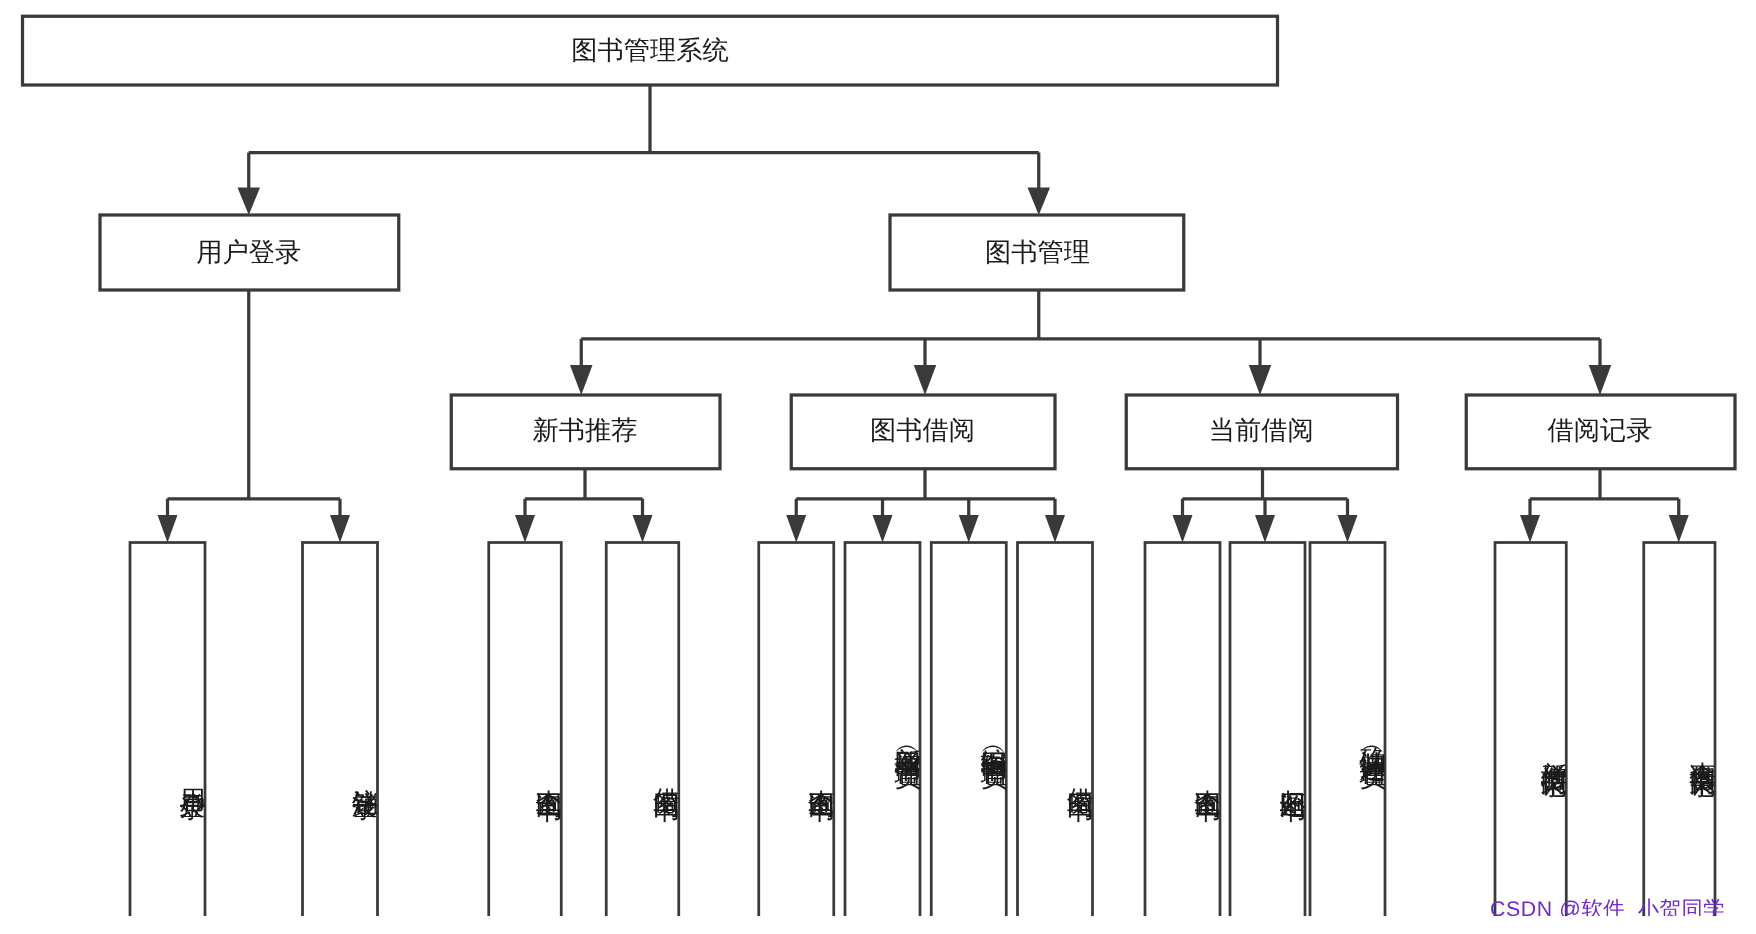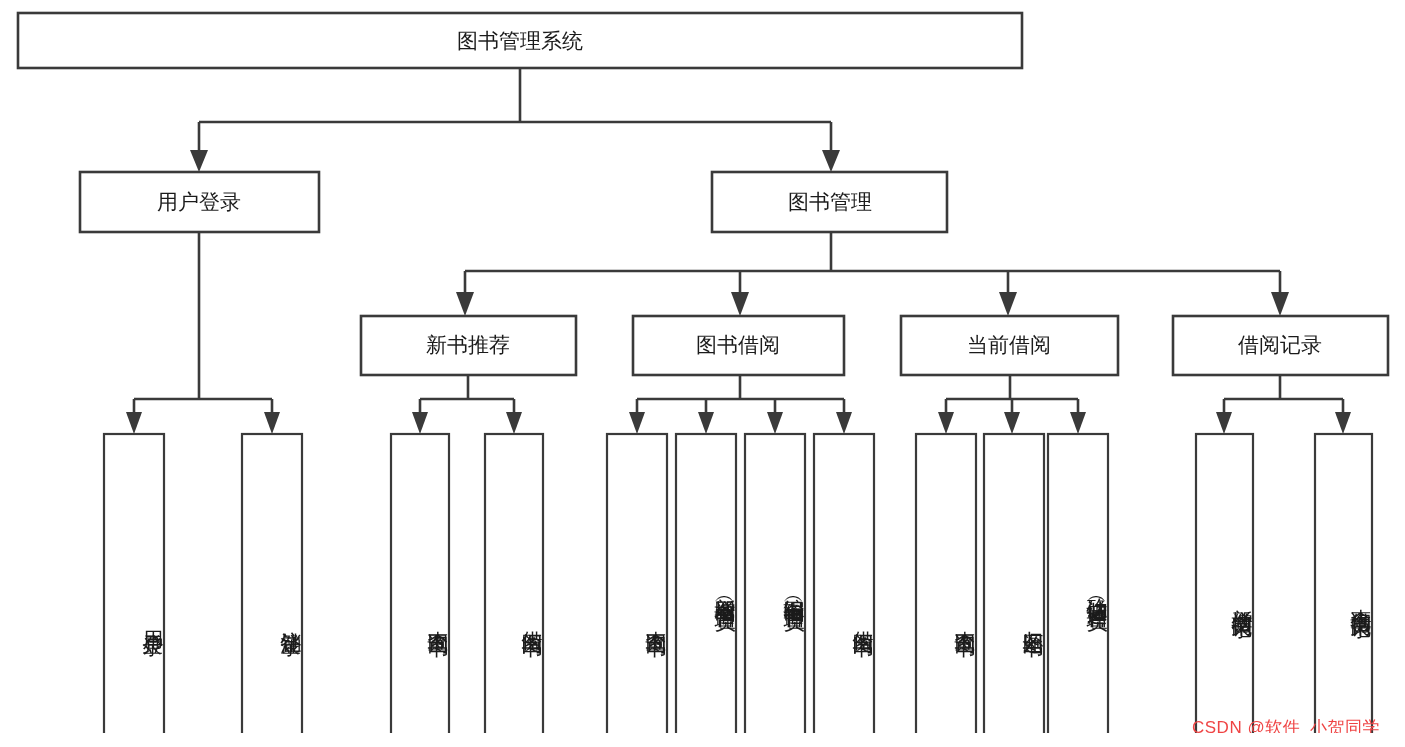--- a/index.html
+++ b/index.html
@@ -63,21 +63,21 @@
     line-height: 1.05;
     letter-spacing: 2px;
     color: #1b1b1b;
     white-space: nowrap;
     pointer-events: none;
   }
   .watermark {
     position: absolute;
     font-family: "Liberation Sans", "DejaVu Sans", sans-serif;
     font-size: 17px;
-    color: #ef4444;
+    color: #6d28d9;
     white-space: nowrap;
     letter-spacing: 0.5px;
   }
 </style>
 </head>
 <body>
 
 <div id="diagram-root">
 
   <svg id="tree-svg" viewBox="0 0 1405 747" xmlns="http://www.w3.org/2000/svg">

